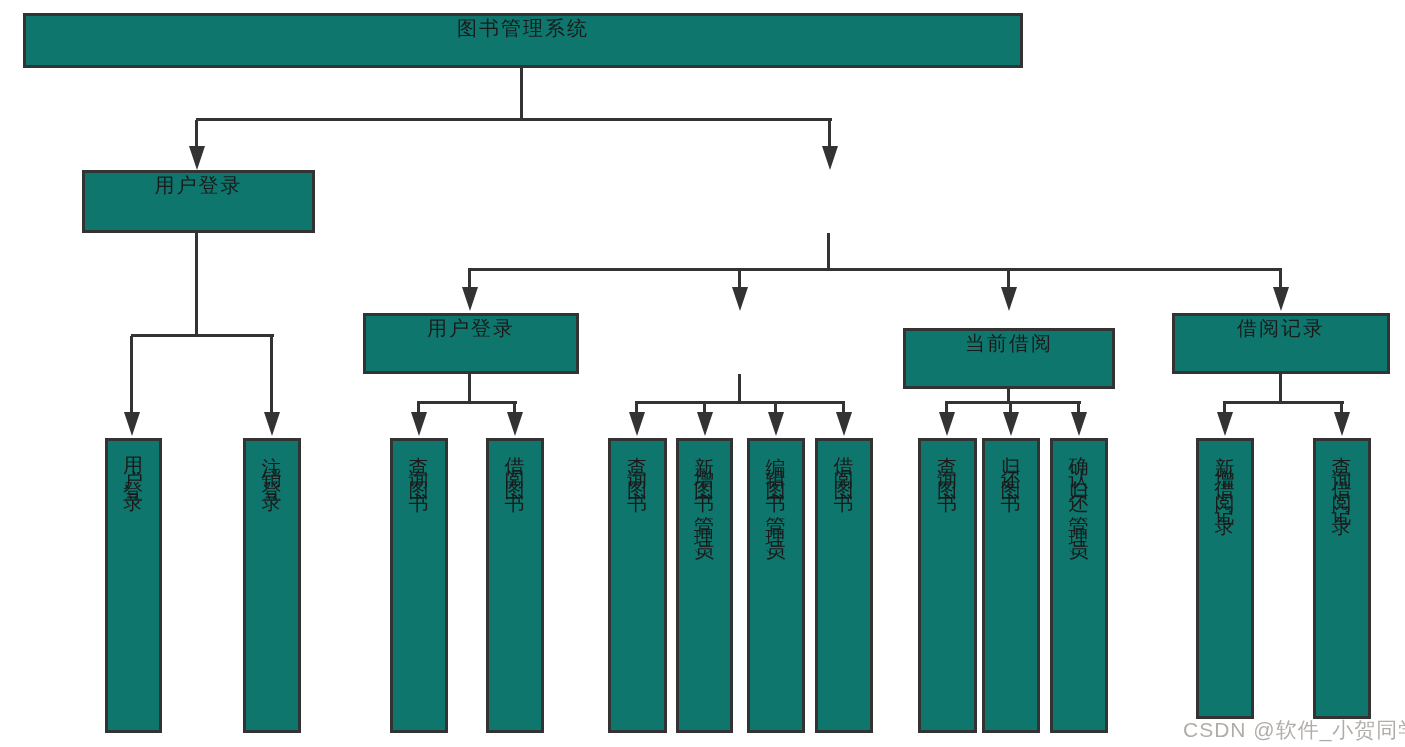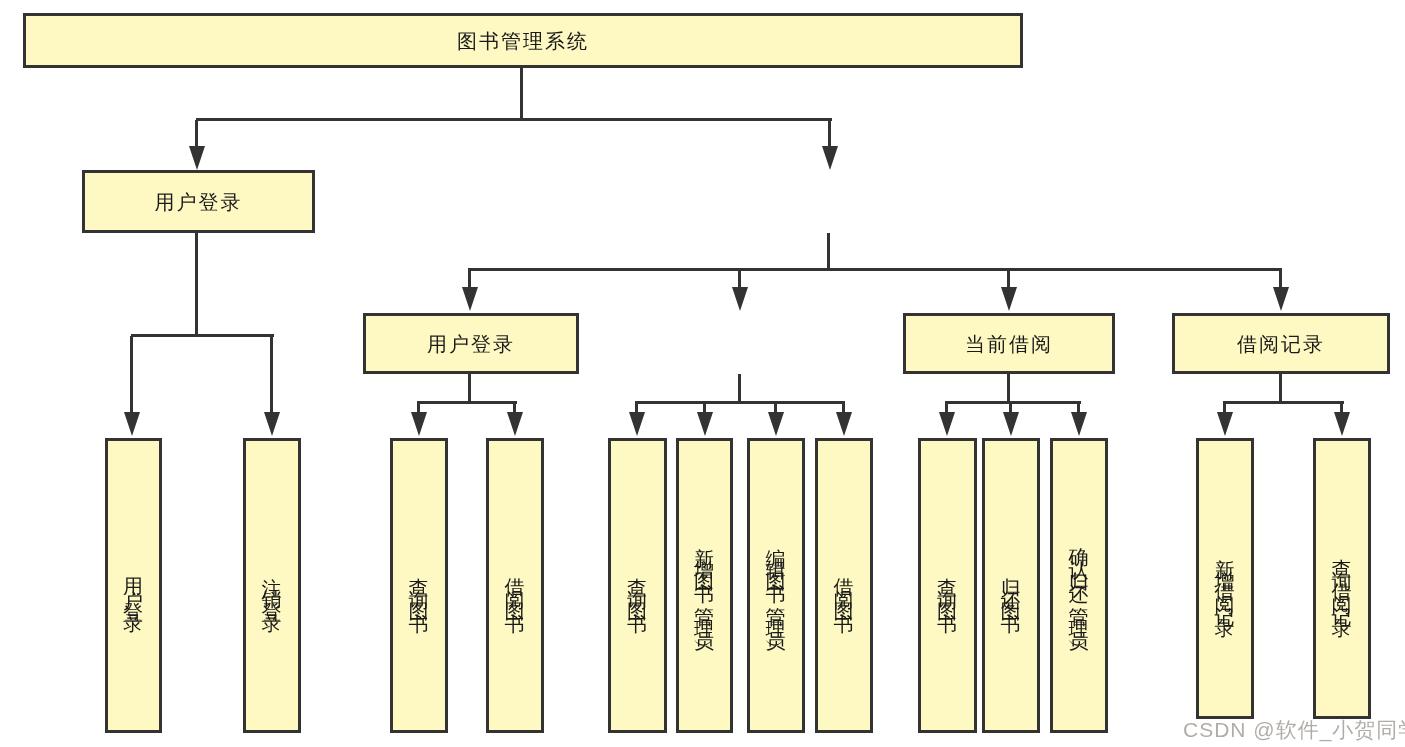--- a/index.html
+++ b/index.html
@@ -7,22 +7,22 @@
     position:relative;
     width:1405px;height:747px;
     background:var(--bg,#ffffff);
     font-family:"Liberation Sans","DejaVu Sans",sans-serif;
     overflow:hidden;
   }
   .box{
     position:absolute;
     box-sizing:border-box;
     border:3px solid var(--border,#333333);
-    background:#fef9c3;
-    display:flex;align-items:center;justify-content:center;
+    background:#0f766e;
+    display:flex;align-items:flex-start;justify-content:center;
     color:var(--text,#1a1a1a);
     z-index:2;
   }
   .box.h span{
     font-size:20px;letter-spacing:2px;line-height:1.2;white-space:nowrap;
   }
   .box.v span{
     writing-mode:vertical-rl;
     text-orientation:mixed;
     font-size:20px;
@@ -82,21 +82,21 @@
   <div class="vline" style="left:738px;top:270px;height:19px"></div>
   <div class="arrow" style="left:732px;top:287px"></div>
   <div class="vline" style="left:1007px;top:270px;height:19px"></div>
   <div class="arrow" style="left:1001px;top:287px"></div>
   <div class="vline" style="left:1279px;top:270px;height:19px"></div>
   <div class="arrow" style="left:1273px;top:287px"></div>
 
   <div class="box h" style="left:363px;top:313px;width:216px;height:61px">
     <span>用户登录</span>
   </div>
-  <div class="box h" style="left:903px;top:313px;width:212px;height:61px">
+  <div class="box h" style="left:903px;top:328px;width:212px;height:61px">
     <span>当前借阅</span>
   </div>
   <div class="box h" style="left:1172px;top:313px;width:218px;height:61px">
     <span>借阅记录</span>
   </div>
 
   <div class="vline" style="left:468px;top:374px;height:29px"></div>
   <div class="hline" style="left:417px;top:401px;width:100px"></div>
   <div class="vline" style="left:417px;top:403px;height:11px"></div>
   <div class="arrow" style="left:411px;top:412px"></div>

